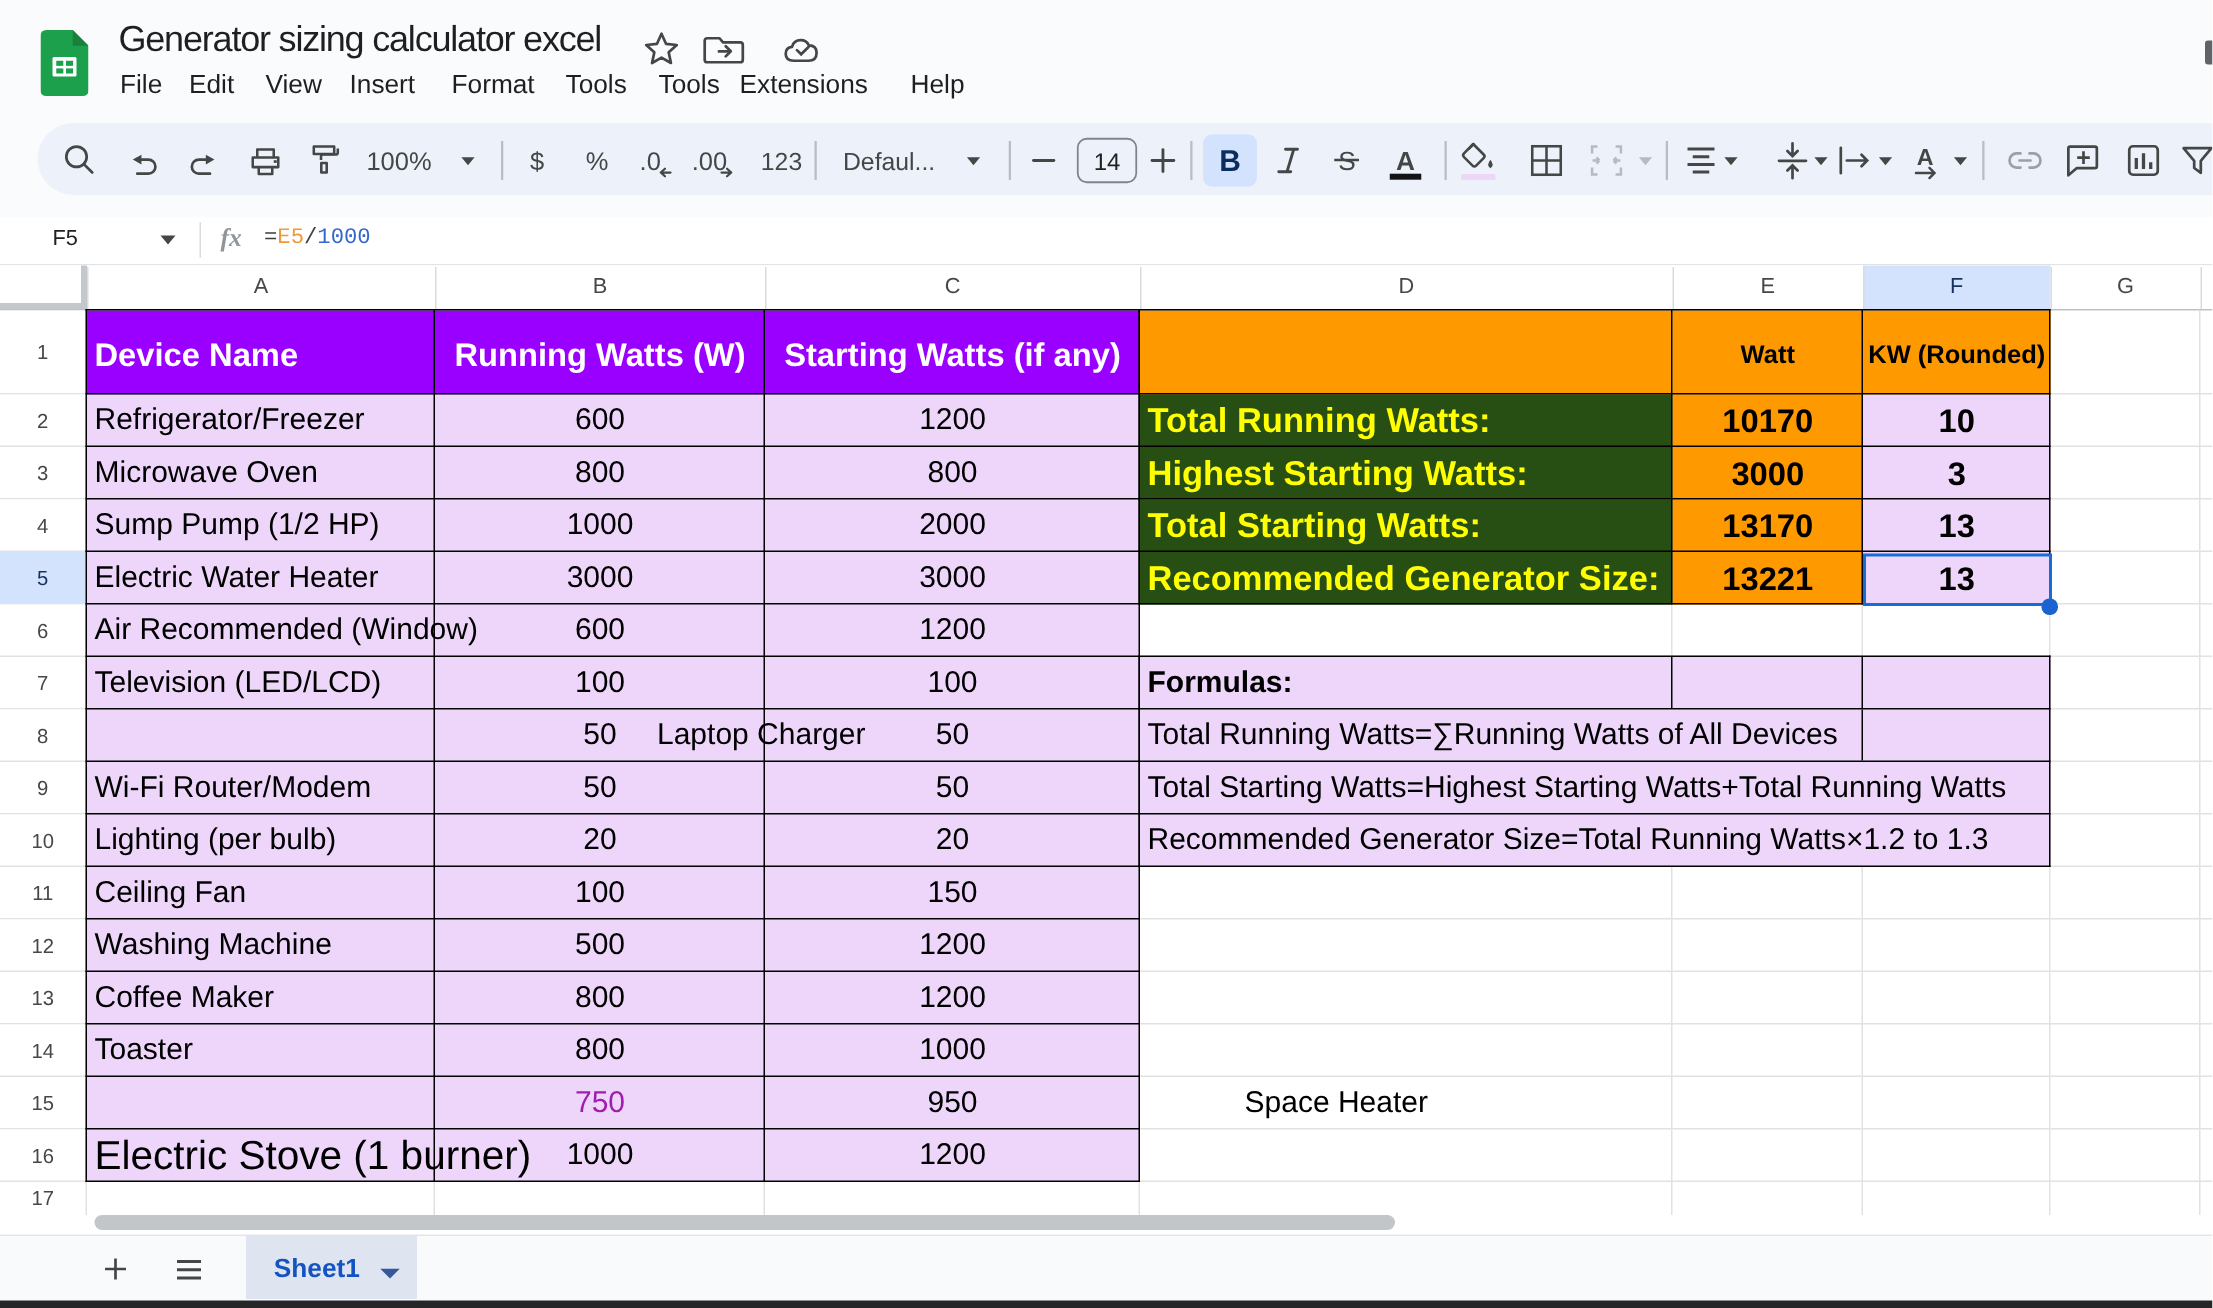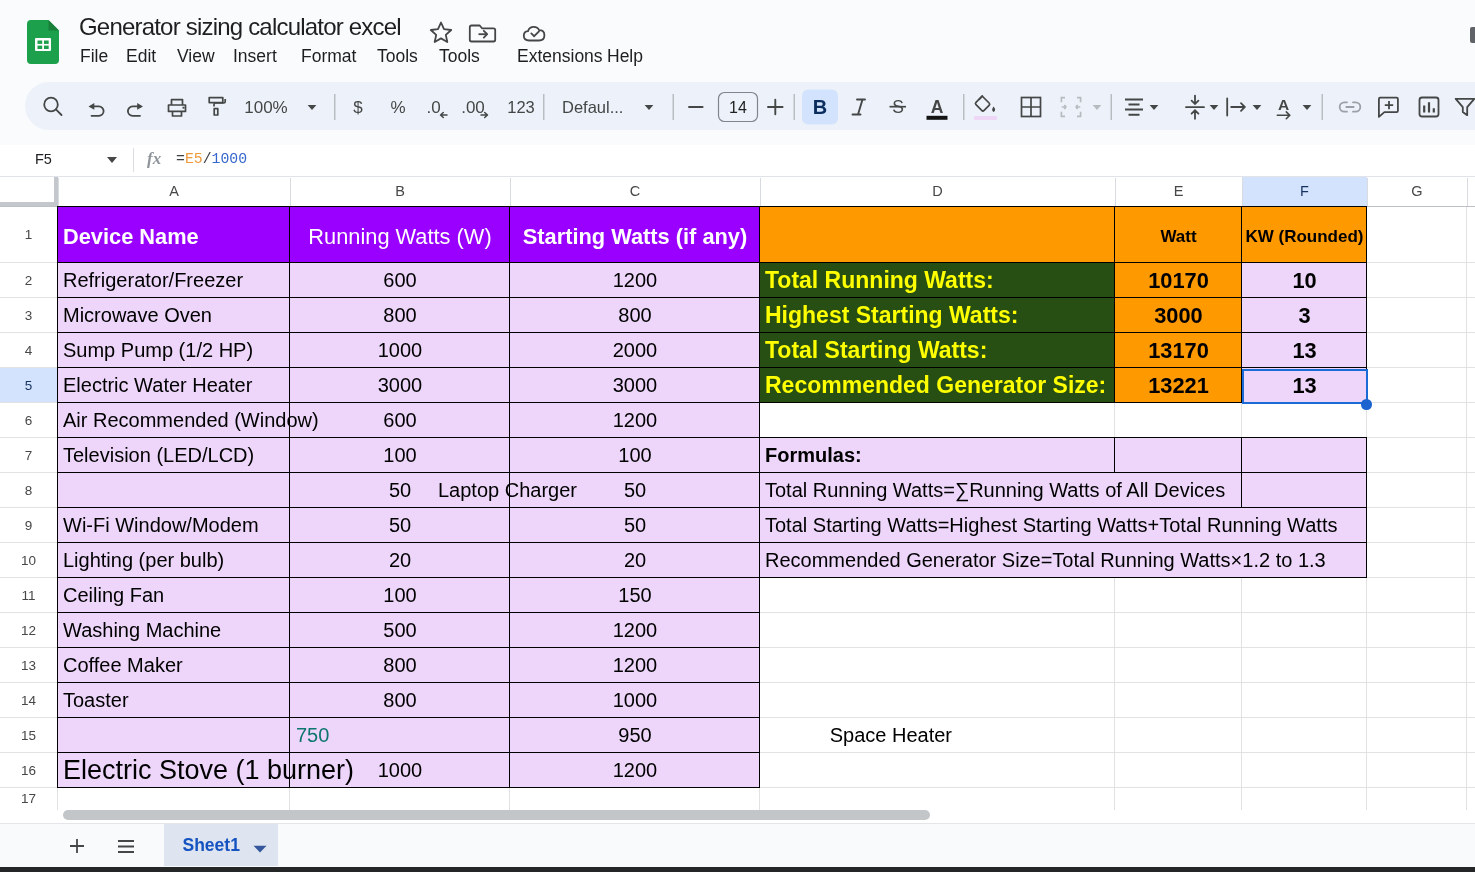--- a/index.html
+++ b/index.html
@@ -43,21 +43,21 @@
 <div class="abs" style="left:1470px;top:27px;width:5px;height:16px;background:#606469;border-radius:2px 0 0 2px;"></div>
 
 <div class="abs" style="top:46px;left:0;height:20px;font-size:17.5px;color:#1f1f1f;letter-spacing:0;">
   <span class="abs" style="left:80px;">File</span>
   <span class="abs" style="left:126px;">Edit</span>
   <span class="abs" style="left:177px;">View</span>
   <span class="abs" style="left:233px;">Insert</span>
   <span class="abs" style="left:301px;">Format</span>
   <span class="abs" style="left:377px;">Tools</span>
   <span class="abs" style="left:439px;">Tools</span>
-  <span class="abs" style="left:517px;">Extensions</span>
+  <span class="abs" style="left:493px;">Extensions</span>
   <span class="abs" style="left:607px;">Help</span>
 </div>
 
 <div class="abs" style="left:25px;top:82px;width:1450px;height:48px;background:#edf2fa;border-radius:24px 0 0 24px;"></div>
 <div id="toolbar-icons">
 <svg class="abs" style="left:0;top:82px;" width="1475" height="48" viewBox="0 0 1475 48">
 <circle cx="51" cy="22.5" r="6.8" fill="none" stroke="#444746" stroke-width="1.8"></circle>
 <path d="M55.9 27.4 l5.6 5.6" stroke="#444746" stroke-width="1.8" stroke-linecap="round" fill="none"></path>
 <g fill="none" stroke="#444746" stroke-width="1.8" stroke-linecap="round" stroke-linejoin="round">
 <path d="M91.3 24.4 h7.6 a4.7 4.7 0 0 1 0 9.4 h-7.4"></path>
@@ -258,21 +258,21 @@
 <div class="abs" style="left:289px;top:207px;width:1px;height:603px;background:#e2e2e2;"></div>
 <div class="abs" style="left:509px;top:207px;width:1px;height:603px;background:#e2e2e2;"></div>
 <div class="abs" style="left:759px;top:207px;width:1px;height:603px;background:#e2e2e2;"></div>
 <div class="abs" style="left:1114px;top:207px;width:1px;height:603px;background:#e2e2e2;"></div>
 <div class="abs" style="left:1241px;top:207px;width:1px;height:603px;background:#e2e2e2;"></div>
 <div class="abs" style="left:1366px;top:207px;width:1px;height:603px;background:#e2e2e2;"></div>
 <div class="abs" style="left:1466px;top:207px;width:1px;height:603px;background:#e2e2e2;"></div>
 <div class="abs" style="left:58px;top:207px;width:232px;height:55.5px;background:#9900ff;"></div>
 <div class="abs" style="left:58px;top:207px;width:900px;height:55.5px;line-height:60px;font-size:21.8px;font-weight:bold;color:#fff;text-align:left;padding-left:5px;padding-right:5px;white-space:nowrap; z-index:5;">Device Name</div>
 <div class="abs" style="left:290px;top:207px;width:220px;height:55.5px;background:#9900ff;"></div>
-<div class="abs" style="left:290px;top:207px;width:220px;height:55.5px;line-height:60px;font-size:21.8px;font-weight:normal;color:#fff;text-align:center;padding-left:2px;padding-right:2px;white-space:nowrap; z-index:5;">Running Watts (W)</div>
+<div class="abs" style="left:290px;top:207px;width:220px;height:55.5px;line-height:60px;font-size:21.8px;font-weight:bold;color:#fff;text-align:center;padding-left:2px;padding-right:2px;white-space:nowrap; z-index:5;">Running Watts (W)</div>
 <div class="abs" style="left:510px;top:207px;width:250px;height:55.5px;background:#9900ff;"></div>
 <div class="abs" style="left:510px;top:207px;width:250px;height:55.5px;line-height:60px;font-size:21.8px;font-weight:bold;color:#fff;text-align:center;padding-left:2px;padding-right:2px;white-space:nowrap; z-index:5;">Starting Watts (if any)</div>
 <div class="abs" style="left:58px;top:262.5px;width:232px;height:35px;background:#edd6fa;"></div>
 <div class="abs" style="left:58px;top:262.5px;width:900px;height:35px;line-height:35px;font-size:20px;color:#000;text-align:left;padding-left:5px;padding-right:6px;white-space:nowrap; z-index:5;">Refrigerator/Freezer</div>
 <div class="abs" style="left:290px;top:262.5px;width:220px;height:35px;background:#edd6fa;"></div>
 <div class="abs" style="left:290px;top:262.5px;width:220px;height:35px;line-height:35px;font-size:20px;color:#000;text-align:center;padding-left:6px;padding-right:6px;white-space:nowrap; z-index:5;">600</div>
 <div class="abs" style="left:510px;top:262.5px;width:250px;height:35px;background:#edd6fa;"></div>
 <div class="abs" style="left:510px;top:262.5px;width:250px;height:35px;line-height:35px;font-size:20px;color:#000;text-align:center;padding-left:6px;padding-right:6px;white-space:nowrap; z-index:5;">1200</div>
 <div class="abs" style="left:58px;top:297.5px;width:232px;height:35px;background:#edd6fa;"></div>
 <div class="abs" style="left:58px;top:297.5px;width:900px;height:35px;line-height:35px;font-size:20px;color:#000;text-align:left;padding-left:5px;padding-right:6px;white-space:nowrap; z-index:5;">Microwave Oven</div>
@@ -304,21 +304,21 @@
 <div class="abs" style="left:290px;top:437.5px;width:220px;height:35px;line-height:35px;font-size:20px;color:#000;text-align:center;padding-left:6px;padding-right:6px;white-space:nowrap; z-index:5;">100</div>
 <div class="abs" style="left:510px;top:437.5px;width:250px;height:35px;background:#edd6fa;"></div>
 <div class="abs" style="left:510px;top:437.5px;width:250px;height:35px;line-height:35px;font-size:20px;color:#000;text-align:center;padding-left:6px;padding-right:6px;white-space:nowrap; z-index:5;">100</div>
 <div class="abs" style="left:58px;top:472.5px;width:232px;height:35px;background:#edd6fa;"></div>
 <div class="abs" style="left:58px;top:472.5px;width:900px;height:35px;line-height:35px;font-size:20px;color:#000;text-align:center;padding-left:5px;padding-right:6px;white-space:nowrap; z-index:5;">Laptop Charger</div>
 <div class="abs" style="left:290px;top:472.5px;width:220px;height:35px;background:#edd6fa;"></div>
 <div class="abs" style="left:290px;top:472.5px;width:220px;height:35px;line-height:35px;font-size:20px;color:#000;text-align:center;padding-left:6px;padding-right:6px;white-space:nowrap; z-index:5;">50</div>
 <div class="abs" style="left:510px;top:472.5px;width:250px;height:35px;background:#edd6fa;"></div>
 <div class="abs" style="left:510px;top:472.5px;width:250px;height:35px;line-height:35px;font-size:20px;color:#000;text-align:center;padding-left:6px;padding-right:6px;white-space:nowrap; z-index:5;">50</div>
 <div class="abs" style="left:58px;top:507.5px;width:232px;height:35px;background:#edd6fa;"></div>
-<div class="abs" style="left:58px;top:507.5px;width:900px;height:35px;line-height:35px;font-size:20px;color:#000;text-align:left;padding-left:5px;padding-right:6px;white-space:nowrap; z-index:5;">Wi-Fi Window/Modem</div>
+<div class="abs" style="left:58px;top:507.5px;width:900px;height:35px;line-height:35px;font-size:20px;color:#000;text-align:left;padding-left:5px;padding-right:6px;white-space:nowrap; z-index:5;">Wi-Fi Router/Modem</div>
 <div class="abs" style="left:290px;top:507.5px;width:220px;height:35px;background:#edd6fa;"></div>
 <div class="abs" style="left:290px;top:507.5px;width:220px;height:35px;line-height:35px;font-size:20px;color:#000;text-align:center;padding-left:6px;padding-right:6px;white-space:nowrap; z-index:5;">50</div>
 <div class="abs" style="left:510px;top:507.5px;width:250px;height:35px;background:#edd6fa;"></div>
 <div class="abs" style="left:510px;top:507.5px;width:250px;height:35px;line-height:35px;font-size:20px;color:#000;text-align:center;padding-left:6px;padding-right:6px;white-space:nowrap; z-index:5;">50</div>
 <div class="abs" style="left:58px;top:542.5px;width:232px;height:35px;background:#edd6fa;"></div>
 <div class="abs" style="left:58px;top:542.5px;width:900px;height:35px;line-height:35px;font-size:20px;color:#000;text-align:left;padding-left:5px;padding-right:6px;white-space:nowrap; z-index:5;">Lighting (per bulb)</div>
 <div class="abs" style="left:290px;top:542.5px;width:220px;height:35px;background:#edd6fa;"></div>
 <div class="abs" style="left:290px;top:542.5px;width:220px;height:35px;line-height:35px;font-size:20px;color:#000;text-align:center;padding-left:6px;padding-right:6px;white-space:nowrap; z-index:5;">20</div>
 <div class="abs" style="left:510px;top:542.5px;width:250px;height:35px;background:#edd6fa;"></div>
 <div class="abs" style="left:510px;top:542.5px;width:250px;height:35px;line-height:35px;font-size:20px;color:#000;text-align:center;padding-left:6px;padding-right:6px;white-space:nowrap; z-index:5;">20</div>
@@ -342,21 +342,21 @@
 <div class="abs" style="left:510px;top:647.5px;width:250px;height:35px;line-height:35px;font-size:20px;color:#000;text-align:center;padding-left:6px;padding-right:6px;white-space:nowrap; z-index:5;">1200</div>
 <div class="abs" style="left:58px;top:682.5px;width:232px;height:35px;background:#edd6fa;"></div>
 <div class="abs" style="left:58px;top:682.5px;width:900px;height:35px;line-height:35px;font-size:20px;color:#000;text-align:left;padding-left:5px;padding-right:6px;white-space:nowrap; z-index:5;">Toaster</div>
 <div class="abs" style="left:290px;top:682.5px;width:220px;height:35px;background:#edd6fa;"></div>
 <div class="abs" style="left:290px;top:682.5px;width:220px;height:35px;line-height:35px;font-size:20px;color:#000;text-align:center;padding-left:6px;padding-right:6px;white-space:nowrap; z-index:5;">800</div>
 <div class="abs" style="left:510px;top:682.5px;width:250px;height:35px;background:#edd6fa;"></div>
 <div class="abs" style="left:510px;top:682.5px;width:250px;height:35px;line-height:35px;font-size:20px;color:#000;text-align:center;padding-left:6px;padding-right:6px;white-space:nowrap; z-index:5;">1000</div>
 <div class="abs" style="left:58px;top:717.5px;width:232px;height:35px;background:#edd6fa;"></div>
 <div class="abs" style="left:58px;top:717.5px;width:900px;height:35px;line-height:35px;font-size:20px;color:#000;text-align:right;padding-left:5px;padding-right:6px;white-space:nowrap; z-index:5;">Space Heater</div>
 <div class="abs" style="left:290px;top:717.5px;width:220px;height:35px;background:#edd6fa;"></div>
-<div class="abs" style="left:290px;top:717.5px;width:220px;height:35px;line-height:35px;font-size:20px;color:#0f766e;text-align:left;padding-left:6px;padding-right:6px;white-space:nowrap; z-index:5;">750</div>
+<div class="abs" style="left:290px;top:717.5px;width:220px;height:35px;line-height:35px;font-size:20px;color:#a21caf;text-align:center;padding-left:6px;padding-right:6px;white-space:nowrap; z-index:5;">750</div>
 <div class="abs" style="left:510px;top:717.5px;width:250px;height:35px;background:#edd6fa;"></div>
 <div class="abs" style="left:510px;top:717.5px;width:250px;height:35px;line-height:35px;font-size:20px;color:#000;text-align:center;padding-left:6px;padding-right:6px;white-space:nowrap; z-index:5;">950</div>
 <div class="abs" style="left:58px;top:752.5px;width:232px;height:35px;background:#edd6fa;"></div>
 <div class="abs" style="left:58px;top:752.5px;width:900px;height:35px;line-height:35px;font-size:27px;color:#000;text-align:left;padding-left:5px;padding-right:6px;white-space:nowrap; z-index:5;">Electric Stove (1 burner)</div>
 <div class="abs" style="left:290px;top:752.5px;width:220px;height:35px;background:#edd6fa;"></div>
 <div class="abs" style="left:290px;top:752.5px;width:220px;height:35px;line-height:35px;font-size:20px;color:#000;text-align:center;padding-left:6px;padding-right:6px;white-space:nowrap; z-index:5;">1000</div>
 <div class="abs" style="left:510px;top:752.5px;width:250px;height:35px;background:#edd6fa;"></div>
 <div class="abs" style="left:510px;top:752.5px;width:250px;height:35px;line-height:35px;font-size:20px;color:#000;text-align:center;padding-left:6px;padding-right:6px;white-space:nowrap; z-index:5;">1200</div>
 <div class="abs" style="left:760px;top:207px;width:355px;height:55.5px;background:#ff9900;"></div>
 <div class="abs" style="left:1115px;top:207px;width:127px;height:55.5px;background:#ff9900;"></div>

